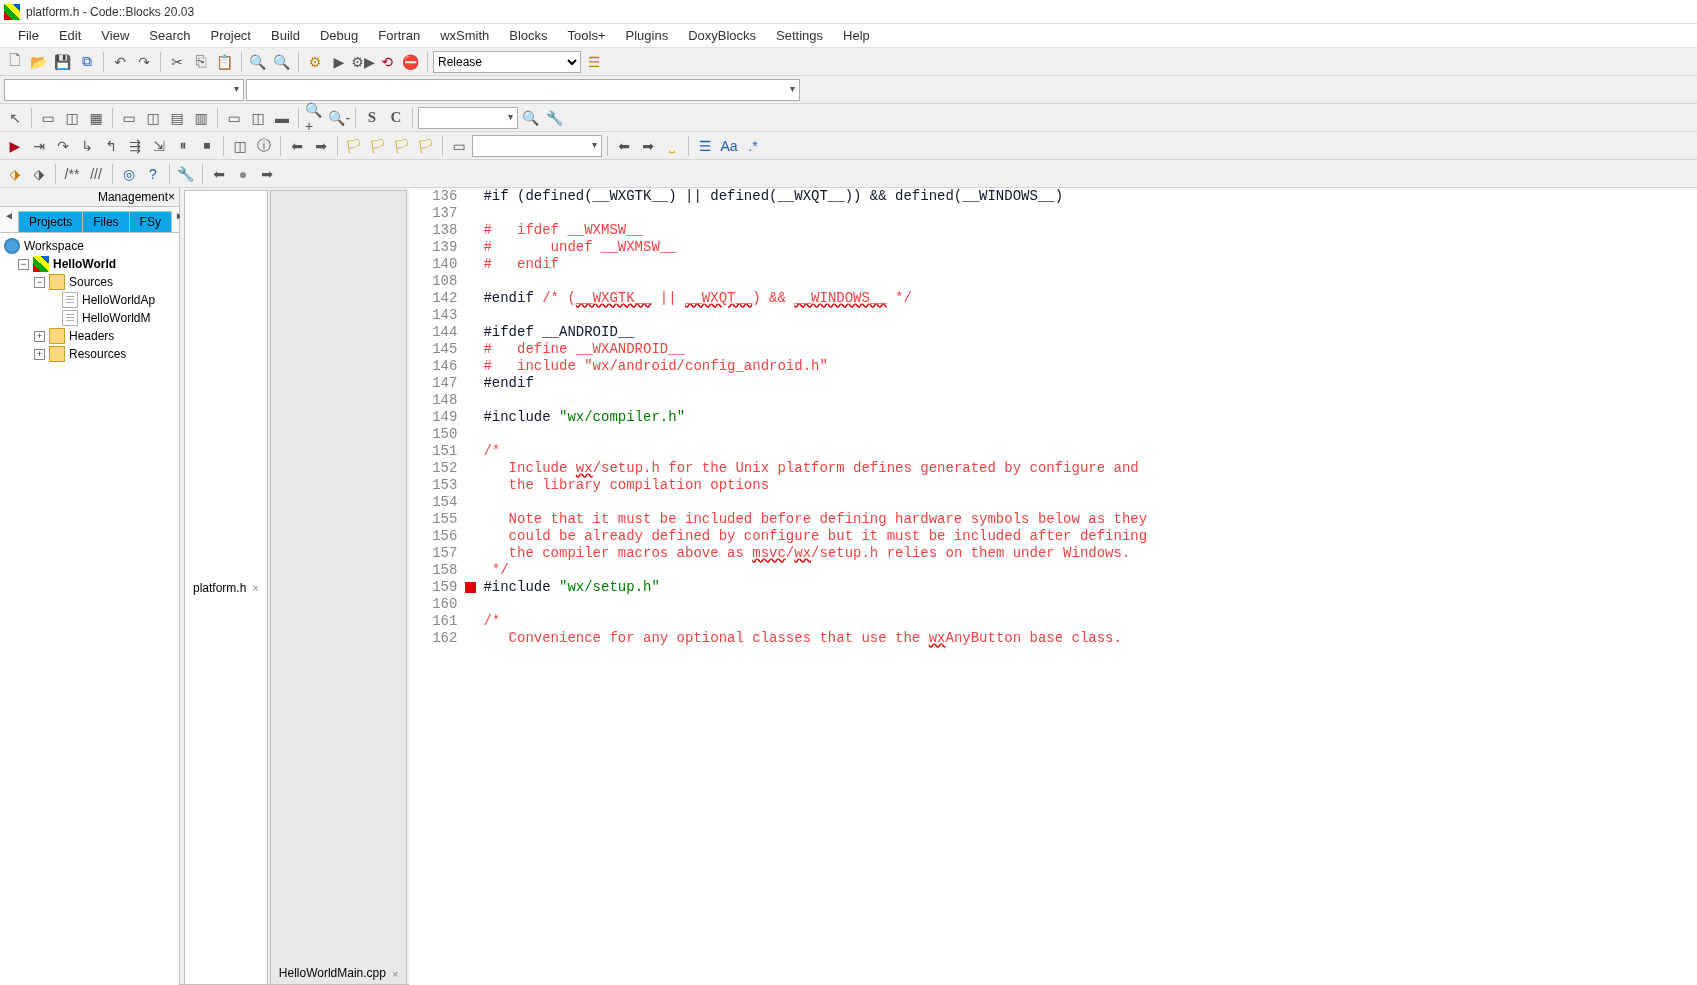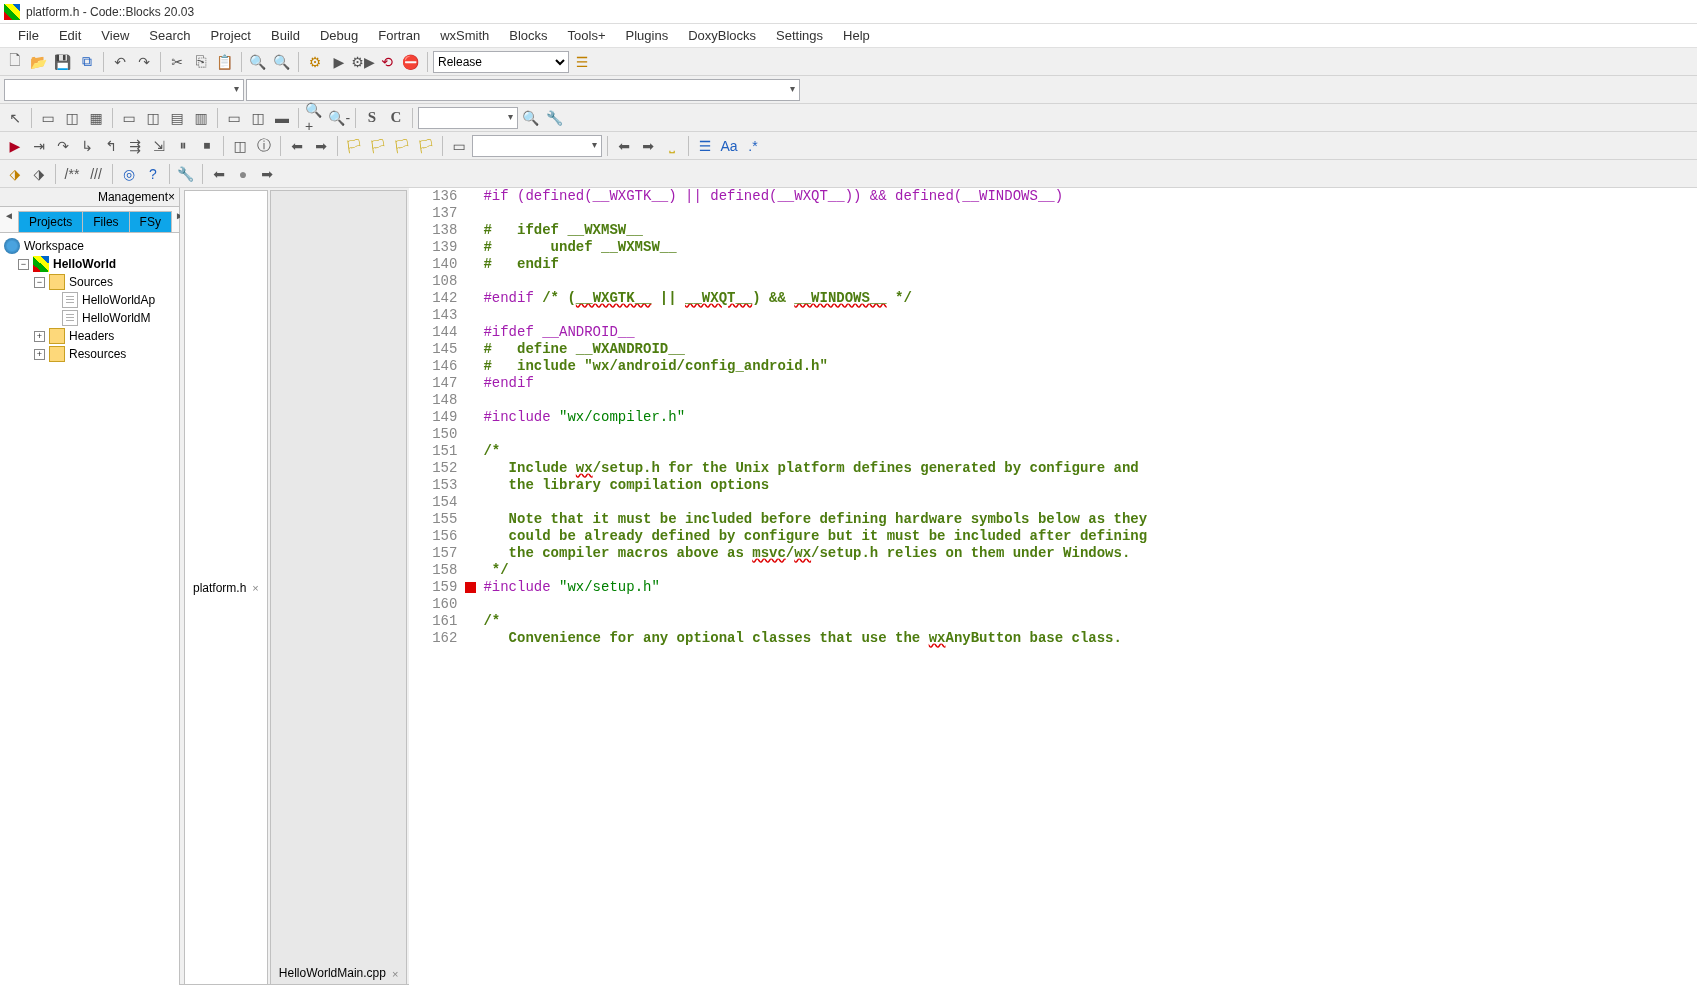--- a/index.html
+++ b/index.html
@@ -35,22 +35,22 @@
 .editor-tabs { display: flex; background: #f0f0f0; border-bottom: 1px solid #c0c0c0; padding-left: 4px; }
 .editor-tabs .etab { padding: 4px 8px; background: #fff; border: 1px solid #c0c0c0; border-bottom: none; margin-right: 2px; margin-top: 2px; display: flex; align-items: center; gap: 6px; font-size: 12px; }
 .editor-tabs .etab.inactive { background: #e8e8e8; align-items: flex-end; }
 .editor-tabs .etab .x { color: #888; font-size: 11px; }
 .code-wrap { flex: 1; overflow: auto; font-family: Consolas, "Courier New", monospace; font-size: 14px; line-height: 17px; background: #fff; position: relative; }
 .code-line { display: flex; }
 .ln { width: 56px; text-align: right; padding-right: 8px; color: #888; background: #fff; flex-shrink: 0; user-select: none; }
 .gutter { width: 14px; flex-shrink: 0; background: #fff; }
 .gutter .err { width: 11px; height: 11px; background: #d00; margin-top: 3px; }
 .code { white-space: pre; padding-left: 4px; }
-.c-pre { color: #a21caf; }
-.c-com { color: #4d7c0f; font-weight: bold; }
+.c-pre { color: #0f172a; }
+.c-com { color: #ef4444; }
 .c-str { color: #008000; }
 .c-wavy { text-decoration: underline wavy #d00; }
 .hscroll { height: 16px; background: #f0f0f0; border-top: 1px solid #d0d0d0; position: relative; }
 .hscroll .thumb { position: absolute; top: 2px; left: 20px; right: 160px; height: 12px; background: #c2c2c2; }
 .play-grn { color: #0a0; }
 .undo-yl { color: #c9a400; }
 .tb.bold { font-weight: bold; font-family: serif; }
 </style>
 </head>
 <body>
@@ -93,21 +93,21 @@
   <span class="sep"></span>
   <span class="tb">🔍</span>
   <span class="tb">🔍</span>
   <span class="sep"></span>
   <span class="tb" style="color:#c08000">⚙</span>
   <span class="tb play-grn">▶</span>
   <span class="tb play-grn">⚙▶</span>
   <span class="tb" style="color:#b00020">⟲</span>
   <span class="tb" style="color:#b00020">⛔</span>
   <span class="sep"></span>
-  <select style="width:136px">
+  <select style="width:148px">
     <option>Release</option>
   </select>
   <span class="tb" style="color:#c08000">☰</span>
 </div>
 
 <div class="toolbar-row">
   <span class="combo" style="width:240px"></span>
   <span class="combo" style="width:554px"></span>
 </div>
 

